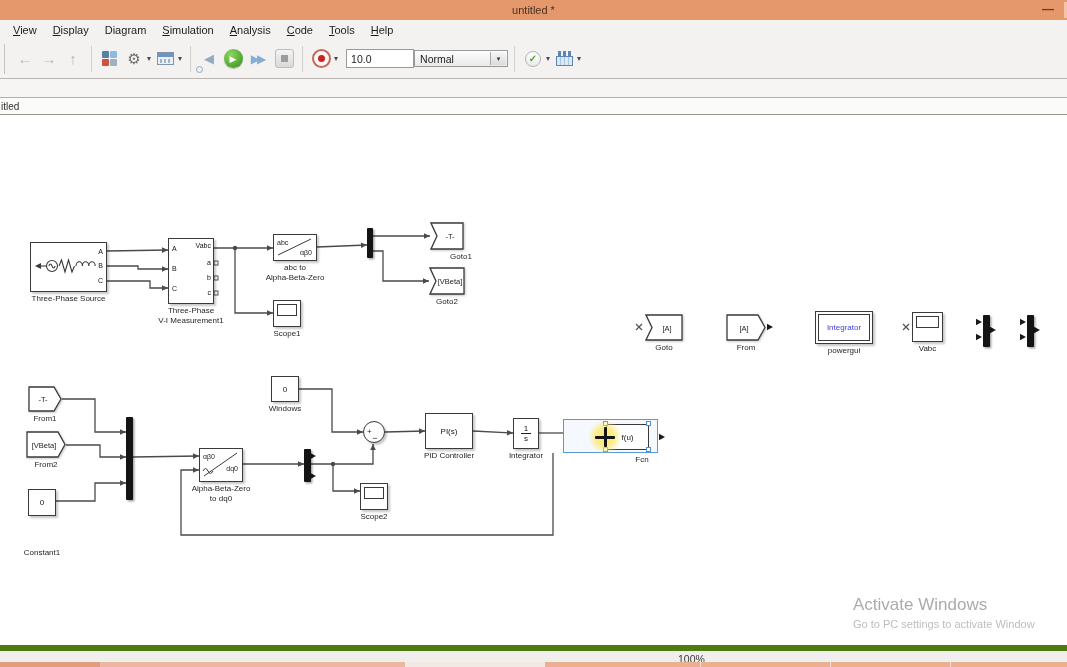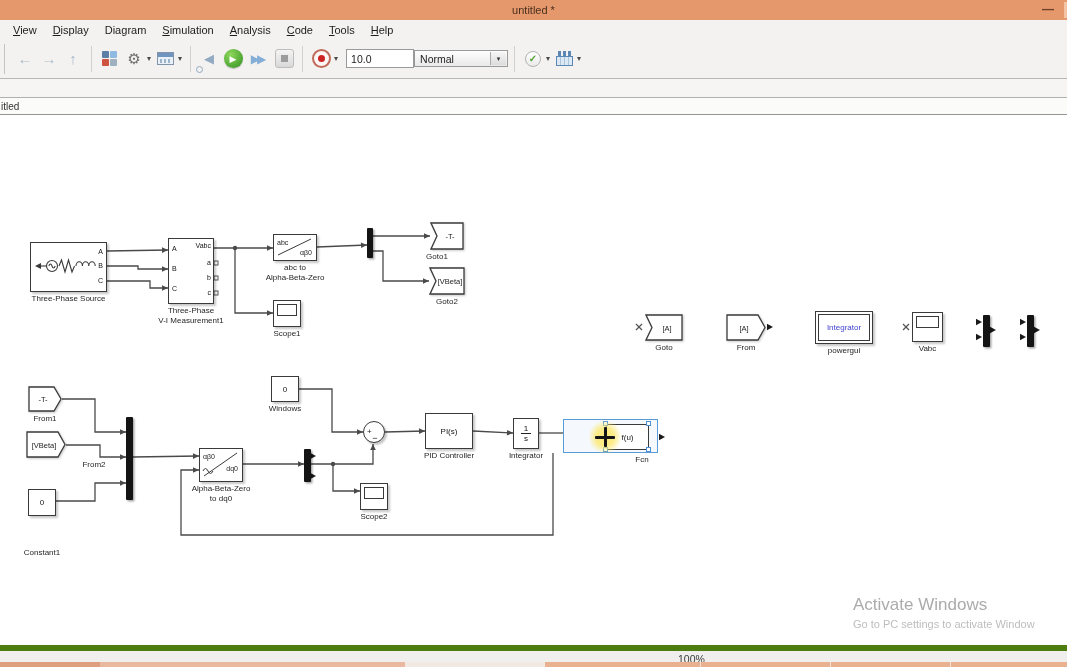--- a/index.html
+++ b/index.html
@@ -309,21 +309,21 @@
       <div class="blk-label" style="position: absolute; left: 287px; top: 329px;">
         <div>Scope1</div>
       </div>
       <div class="blk blk-mux" style="position: absolute; left: 367px; top: 228px; width: 6px; height: 30px;"></div>
       <div class="blk blk-tag" style="position: absolute; left: 430px; top: 222px; width: 34px; height: 28px;">
         <svg width="34" height="28">
           <polygon points="1,1 33,1 33,27 1,27 7,14" fill="#fff" stroke="#3a3a3a" stroke-width="1.3"></polygon>
           <text x="20" y="17" text-anchor="middle" font-size="7.5" fill="#222">-T-</text>
         </svg>
       </div>
-      <div class="blk-label" style="position: absolute; left: 437px; top: 252px;">
+      <div class="blk-label" style="position: absolute; left: 461px; top: 252px;">
         <div>Goto1</div>
       </div>
       <div class="blk blk-tag" style="position: absolute; left: 429px; top: 267px; width: 36px; height: 28px;">
         <svg width="36" height="28">
           <polygon points="1,1 35,1 35,27 1,27 7,14" fill="#fff" stroke="#3a3a3a" stroke-width="1.3"></polygon>
           <text x="21" y="17" text-anchor="middle" font-size="7.5" fill="#222">[VBeta]</text>
         </svg>
       </div>
       <div class="blk-label" style="position: absolute; left: 447px; top: 297px;">
         <div>Goto2</div>
@@ -370,21 +370,21 @@
       </div>
       <div class="blk-label" style="position: absolute; left: 45px; top: 414px;">
         <div>From1</div>
       </div>
       <div class="blk blk-tag" style="position: absolute; left: 26px; top: 431px; width: 40px; height: 27px;">
         <svg width="40" height="27">
           <polygon points="1,1 32,1 39,13.5 32,26 1,26" fill="#fff" stroke="#3a3a3a" stroke-width="1.3"></polygon>
           <text x="18" y="16.5" text-anchor="middle" font-size="7.5" fill="#222">[VBeta]</text>
         </svg>
       </div>
-      <div class="blk-label" style="position: absolute; left: 46px; top: 460px; margin-left: 48px;">
+      <div class="blk-label" style="position: absolute; left: 46px; top: 460px;">
         <div>From2</div>
       </div>
       <div class="blk" style="position: absolute; left: 28px; top: 489px; width: 28px; height: 27px;">
         <span>0</span>
       </div>
       <div class="blk-label" style="position: absolute; left: 42px; top: 518px; margin-top: 30px;">
         <div>Constant1</div>
       </div>
       <div class="blk blk-mux" style="position: absolute; left: 126px; top: 417px; width: 7px; height: 83px;"></div>
       <div class="blk" style="position: absolute; left: 199px; top: 448px; width: 44px; height: 34px;">

